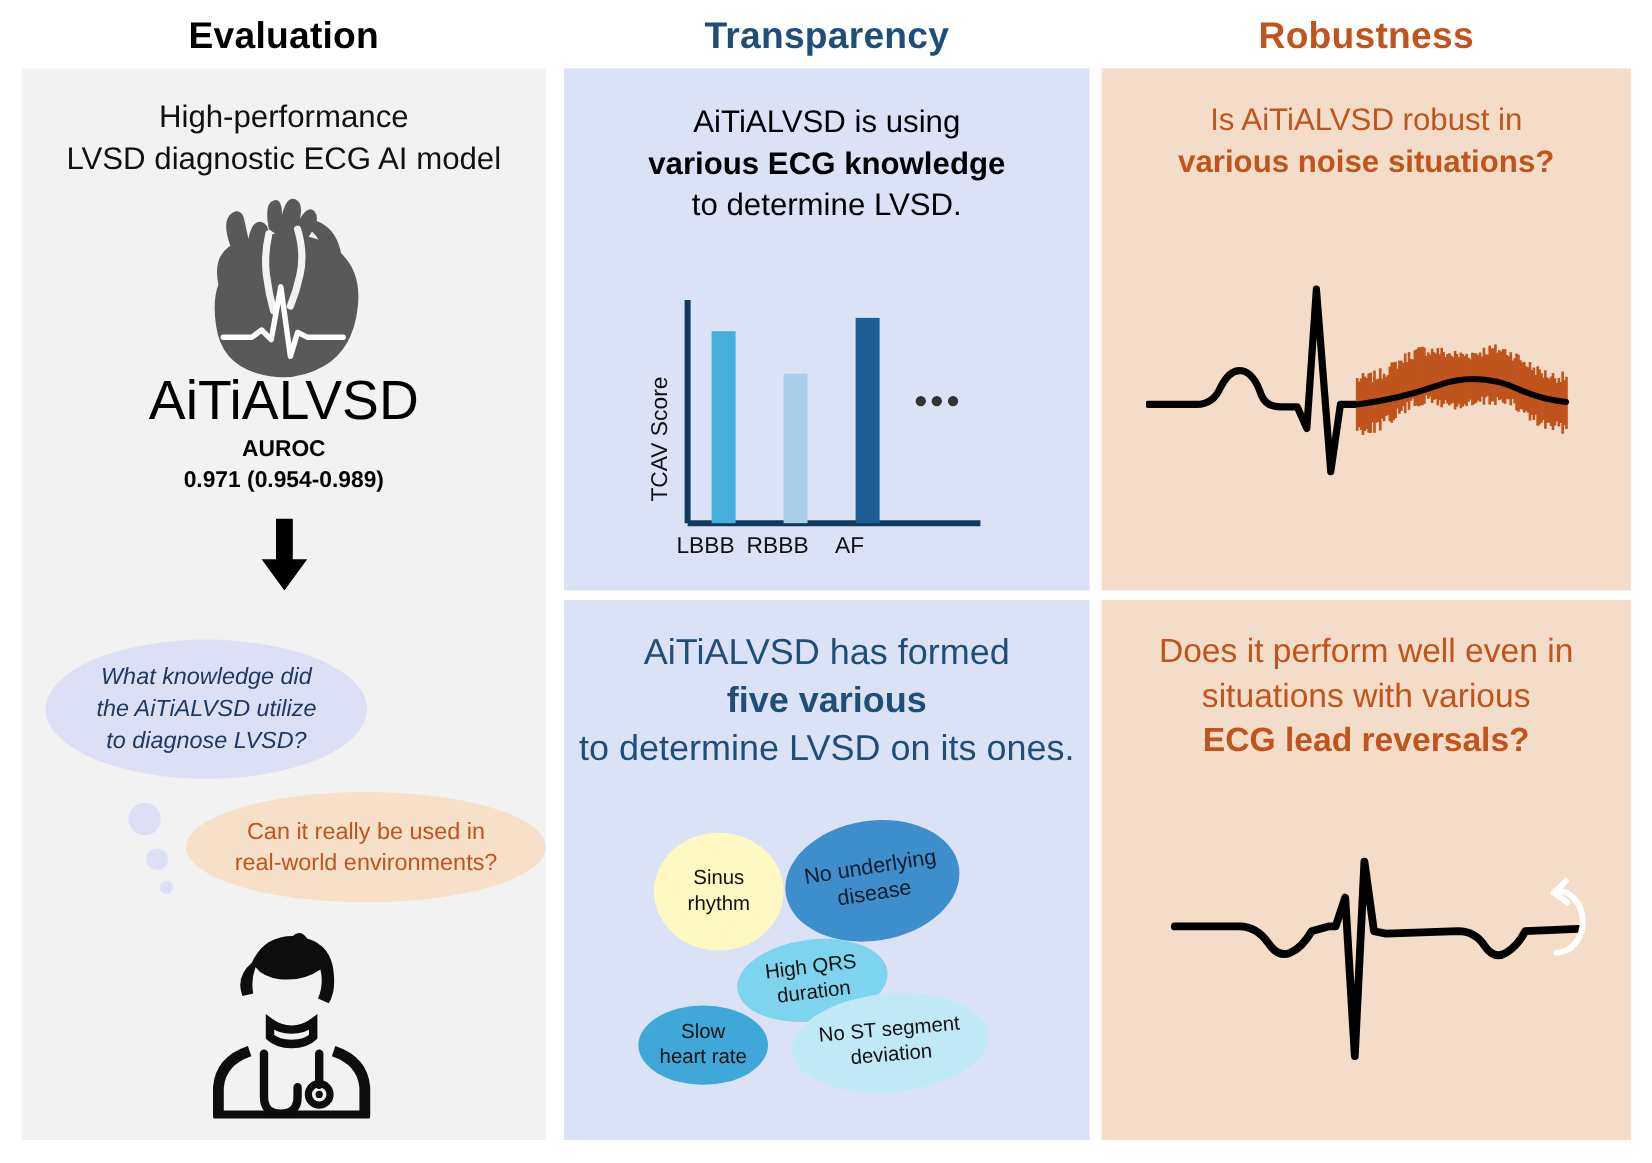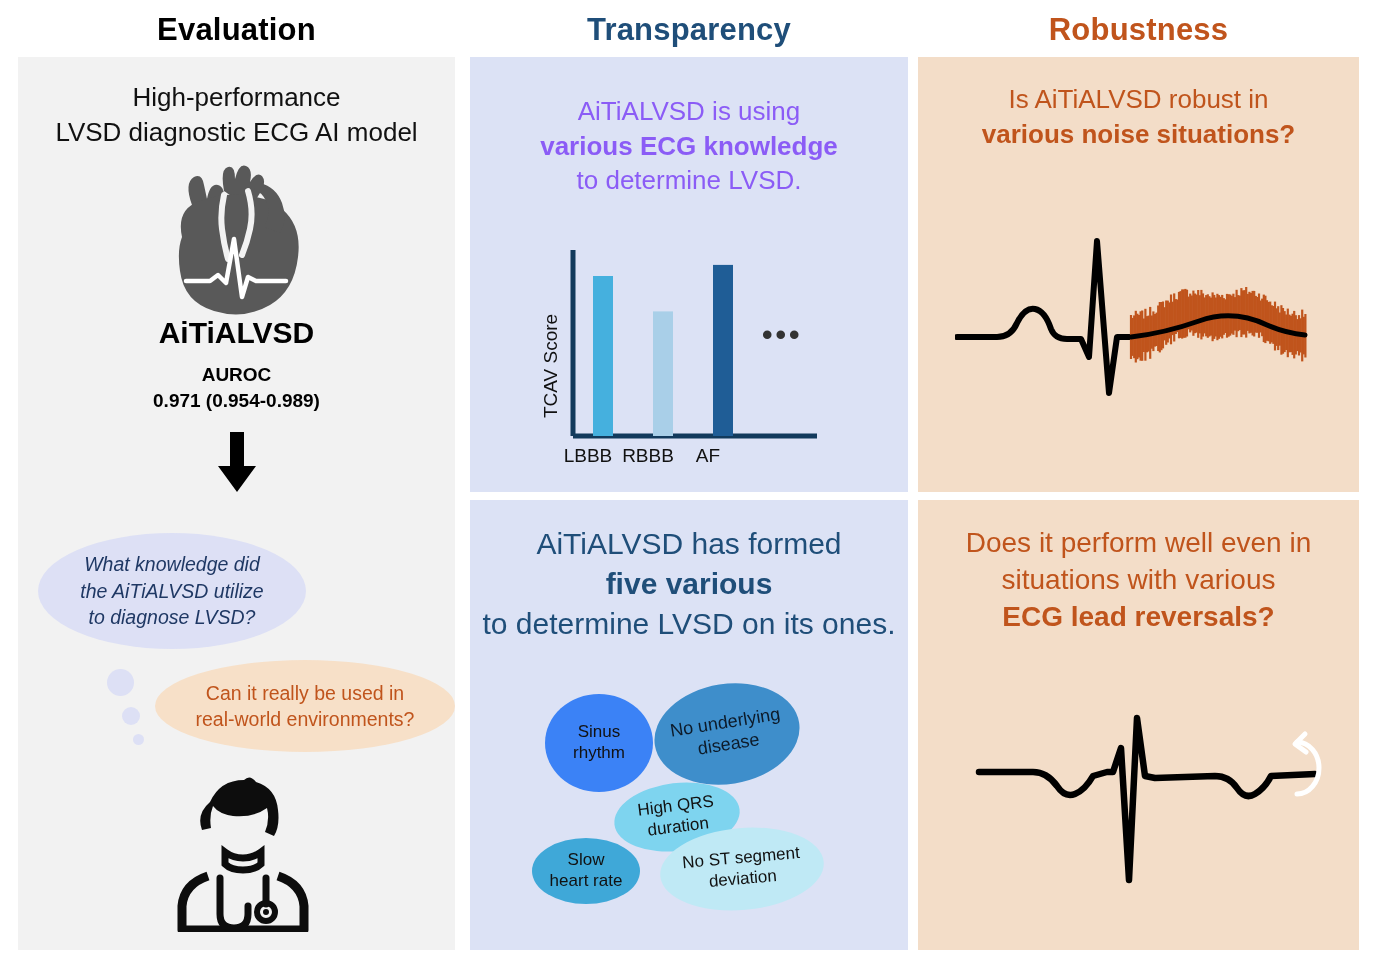--- a/index.html
+++ b/index.html
@@ -15,28 +15,28 @@
   #panel-eval{left:18px;top:57px;width:437px;height:893px;background:#f2f2f2;}
   #panel-trans-top{left:470px;top:57px;width:438px;height:435px;background:#dce2f5;}
   #panel-trans-bottom{left:470px;top:500px;width:438px;height:450px;background:#dce2f5;}
   #panel-rob-top{left:918px;top:57px;width:441px;height:435px;background:#f3ddc8;}
   #panel-rob-bottom{left:918px;top:500px;width:441px;height:450px;background:#f3ddc8;}
 
   .blurb{position:absolute;text-align:center;line-height:1.33;}
   .blurb b{font-weight:bold;}
 
   #eval-head{left:28px;top:80px;width:417px;font-size:26px;color:#111;}
-  #trans-head-1{left:478px;top:94px;width:422px;font-size:26px;color:#8b5cf6;text-align:center;}
+  #trans-head-1{left:478px;top:84px;width:422px;font-size:26px;color:#000000;text-align:center;}
   #trans-head-2{left:478px;top:524px;width:422px;font-size:30px;color:#1f4e79;}
   #rob-head-1{left:926px;top:82px;width:425px;font-size:26px;color:#c0541c;}
   #rob-head-2{left:926px;top:524px;width:425px;font-size:28px;color:#c0541c;}
 
   #heart-icon{position:absolute;left:152px;top:165px;width:168px;height:150px;}
-  #model-name{position:absolute;left:28px;top:316px;width:417px;text-align:center;
-              font-size:30px;font-weight:bold;color:#000;}
+  #model-name{position:absolute;left:28px;top:306px;width:417px;text-align:center;
+              font-size:46px;font-weight:normal;color:#000;}
   #auroc-block{position:absolute;left:28px;top:362px;width:417px;text-align:center;
                font-size:19px;font-weight:bold;color:#000;line-height:1.38;}
   #down-arrow{position:absolute;left:212px;top:432px;width:50px;height:62px;}
 
   .bubble{position:absolute;border-radius:50%;display:flex;align-items:center;
           justify-content:center;text-align:center;}
   #bubble-q1{left:38px;top:533px;width:268px;height:116px;background:#dde0f5;
              color:#1f3864;font-size:19.5px;line-height:1.36;font-style:italic;}
   #bubble-q2{left:155px;top:660px;width:300px;height:92px;background:#f7e0c8;
              color:#c0541c;font-size:19.5px;line-height:1.35;}
@@ -48,21 +48,21 @@
 
   #chart{position:absolute;left:525px;top:240px;width:300px;height:230px;}
   #chart-ellipsis{position:absolute;left:762px;top:318px;font-size:30px;
                   font-weight:bold;color:#333;letter-spacing:3px;}
   .chart-xlab{position:absolute;font-size:19px;color:#111;text-align:center;}
   .chart-ylab{position:absolute;font-size:19px;color:#111;
               transform:rotate(-90deg);transform-origin:left top;white-space:nowrap;}
 
   .cluster{position:absolute;border-radius:50%;display:flex;align-items:center;
            justify-content:center;text-align:center;color:#111;line-height:1.22;}
-  #cl-sinus{left:545px;top:694px;width:108px;height:98px;background:#3b82f6;font-size:17px;}
+  #cl-sinus{left:545px;top:694px;width:108px;height:98px;background:#fef9c3;font-size:17px;}
   #cl-nounder{left:654px;top:684px;width:146px;height:100px;background:#3e8ecb;
               font-size:18px;color:#0d1b2a;transform:rotate(-9deg);}
   #cl-qrs{left:614px;top:783px;width:126px;height:68px;background:#7ed4ef;
           font-size:17px;transform:rotate(-7deg);}
   #cl-slow{left:532px;top:838px;width:108px;height:66px;background:#3fa8d8;font-size:17px;}
   #cl-st{left:660px;top:828px;width:164px;height:82px;background:#bfe9f5;
          font-size:17px;transform:rotate(-5deg);}
 
   #ecg-noise{position:absolute;left:955px;top:225px;width:370px;height:180px;}
   #ecg-reversal{position:absolute;left:975px;top:690px;width:360px;height:200px;}

